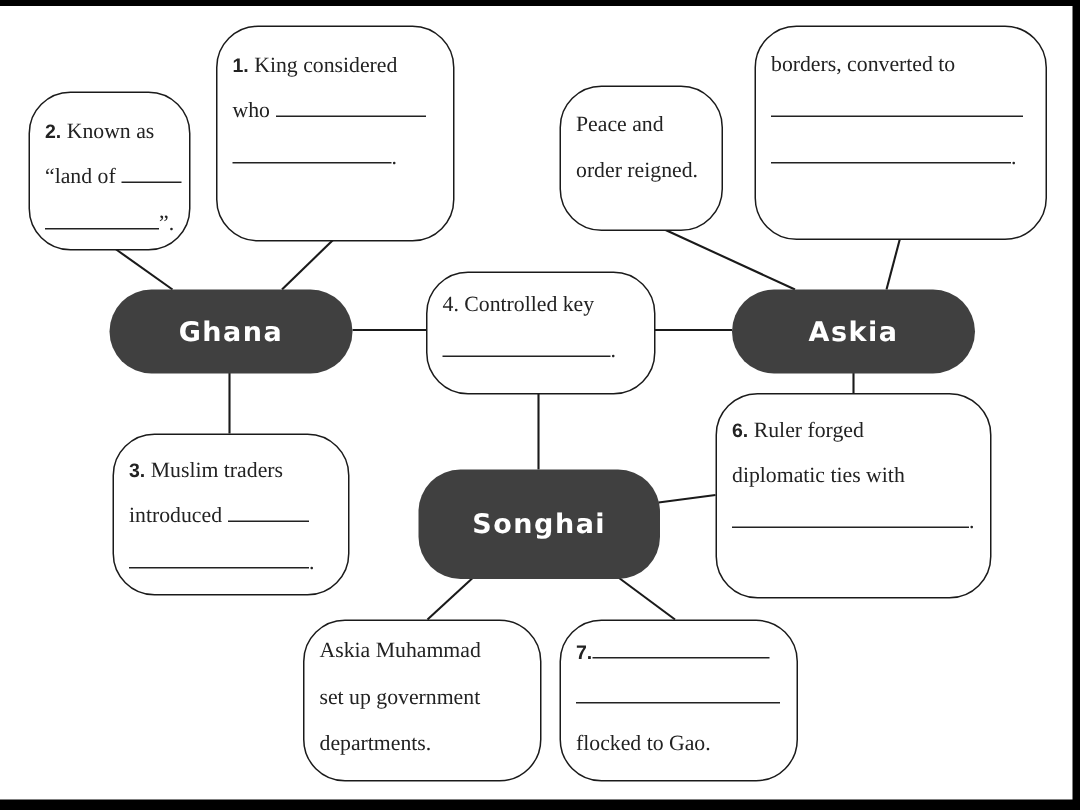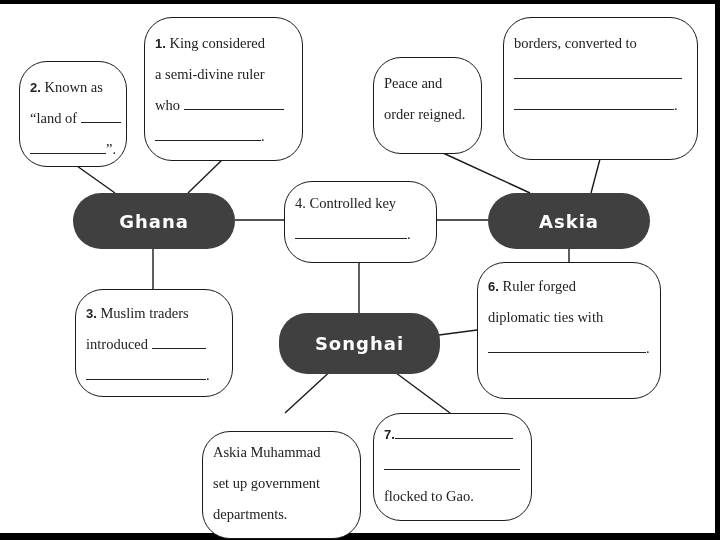--- a/index.html
+++ b/index.html
@@ -66,21 +66,20 @@
 </svg>
 
 <div class="box" style="left:19px; top:61px; width:108px; height:106px;">
   <span class="line"><span class="num">2.</span> <span>Known as</span></span>
   <span class="line"><span>“land of</span> <span class="blank" style="width:40px;"></span></span>
   <span class="line"><span class="blank" style="width:76px;"></span><span>”.</span></span>
 </div>
 
 <div class="box" style="left:144px; top:17px; width:159px; height:144px;">
   <span class="line"><span class="num">1.</span> <span>King considered</span></span>
-  <span class="line"><span>a semi-divine ruler</span></span>
   <span class="line"><span>who</span> <span class="blank" style="width:100px;"></span></span>
   <span class="line"><span class="blank" style="width:106px;"></span><span>.</span></span>
 </div>
 
 <div class="box" style="left:373px; top:57px; width:109px; height:97px;">
   <span class="line">Peace and</span>
   <span class="line">order reigned.</span>
 </div>
 
 <div class="box" style="left:503px; top:17px; width:195px; height:143px;">
@@ -97,29 +96,29 @@
 </div>
 
 <div class="pill" style="left:488px; top:193px; width:162px; height:56px;">Askia</div>
 
 <div class="box" style="left:75px; top:289px; width:158px; height:108px; padding-top:8px;">
   <span class="line"><span class="num">3.</span> <span>Muslim traders</span></span>
   <span class="line"><span>introduced</span> <span class="blank" style="width:54px;"></span></span>
   <span class="line"><span class="blank" style="width:120px;"></span><span>.</span></span>
 </div>
 
-<div class="pill" style="left:279px; top:313px; width:161px; height:61px;">Songhai</div>
+<div class="pill" style="left:279px; top:313px; width:161px; height:73px;">Songhai</div>
 
 <div class="box" style="left:477px; top:262px; width:184px; height:137px; padding-top:8px;">
   <span class="line"><span class="num">6.</span> <span>Ruler forged</span></span>
   <span class="line"><span>diplomatic ties with</span></span>
   <span class="line"><span class="blank" style="width:158px;"></span><span>.</span></span>
 </div>
 
-<div class="box" style="left:202px; top:431px; width:159px; height:108px; padding-top:5px;">
+<div class="box" style="left:202px; top:413px; width:159px; height:108px; padding-top:5px;">
   <span class="line">Askia Muhammad</span>
   <span class="line">set up government</span>
   <span class="line">departments.</span>
 </div>
 
 <div class="box" style="left:373px; top:413px; width:159px; height:108px; padding-top:5px;">
   <span class="line"><span class="num">7.</span><span class="blank" style="width:118px;"></span></span>
   <span class="line"><span class="blank" style="width:136px;"></span></span>
   <span class="line">flocked to Gao.</span>
 </div>

